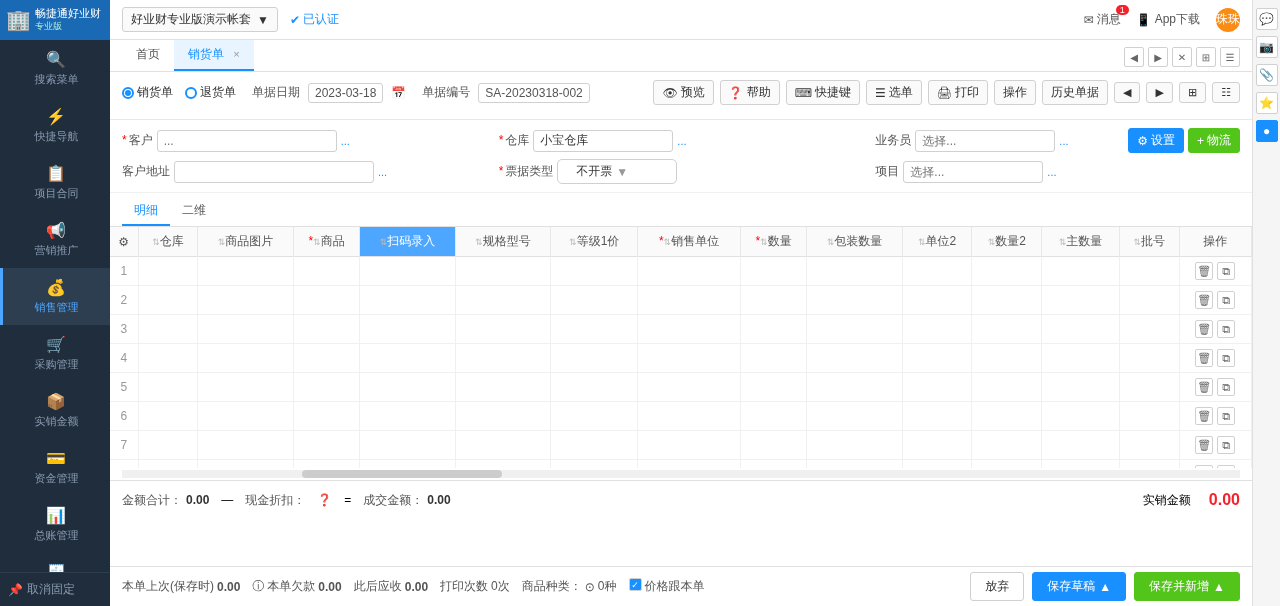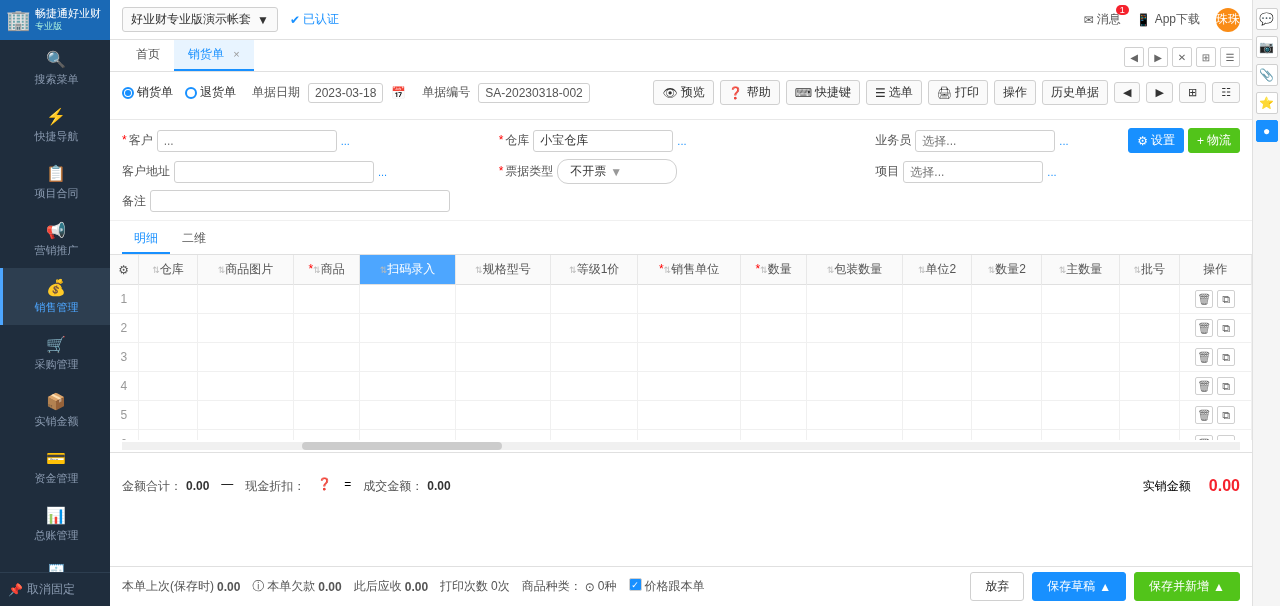--- a/index.html
+++ b/index.html
@@ -53,21 +53,21 @@
     .toolbar-btns { margin-left: auto; display: flex; align-items: center; gap: 6px; }
     .toolbar-btn { padding: 3px 8px; border: 1px solid #d0d0d0; border-radius: 3px; cursor: pointer; background: #fafafa; color: #333; display: flex; align-items: center; gap: 3px; font-size: 11px; }
     .toolbar-btn.primary { background: #1890ff; color: #fff; border-color: #1890ff; }
 
     
     .form-fields { padding: 8px 12px; display: grid; grid-template-columns: 1fr 1fr 1fr; gap: 6px 12px; border-bottom: 1px solid #f0f0f0; }
     .form-row { display: flex; align-items: center; gap: 4px; }
     .form-input { flex: 1; border: 1px solid #d0d0d0; border-radius: 3px; padding: 3px 6px; color: #333; background: #fff; min-width: 0; }
     .form-input-addon { color: #1890ff; cursor: pointer; font-size: 11px; }
     .dropdown-arrow { color: #999; }
-    .form-select { border: 1px solid #d0d0d0; border-radius: 11px; padding: 3px 12px; background: #fff; color: #333; display: flex; align-items: center; gap: 4px; }
+    .form-select { border: 1px solid #d0d0d0; border-radius: 5px; padding: 3px 18px; background: #fff; color: #333; display: flex; align-items: center; gap: 4px; }
     .remark-row { grid-column: 1 / -1; display: flex; align-items: center; gap: 4px; }
     .remark-input { width: 300px; border: 1px solid #d0d0d0; border-radius: 3px; padding: 3px 6px; }
 
     
     .table-section { flex: 1; overflow: hidden; display: flex; flex-direction: column; }
     .table-tabs { padding: 4px 12px 0; display: flex; gap: 0; border-bottom: 1px solid #e0e0e0; }
     .table-tab { padding: 5px 12px; cursor: pointer; color: #555; border-bottom: 2px solid transparent; }
     .table-tab.active { color: #1890ff; border-bottom-color: #1890ff; }
     .table-container { flex: 1; overflow: auto; }
     table { width: 100%; border-collapse: collapse; font-size: 11px; }
@@ -76,21 +76,21 @@
     table thead th .required { color: red; }
     table thead th.highlight { background: #4da6ff; color: #fff; }
     table tbody tr { border-bottom: 1px solid #f0f0f0; }
     table tbody td { padding: 5px 4px; text-align: center; border-right: 1px solid #f0f0f0; color: #333; min-height: 24px; height: 26px; }
     .row-num { color: #999; width: 24px; }
     .sort-icon { color: #bbb; font-size: 9px; }
     .action-btns { display: flex; align-items: center; justify-content: center; gap: 4px; }
     .action-btn { width: 18px; height: 18px; border: 1px solid #d0d0d0; border-radius: 2px; display: flex; align-items: center; justify-content: center; cursor: pointer; color: #666; font-size: 11px; background: #fff; }
 
     
-    .bottom-summary { border-top: 1px solid #e0e0e0; padding: 24px 12px; display: flex; gap: 12px; background: #fff; }
+    .bottom-summary { border-top: 1px solid #e0e0e0; padding: 10px 12px; display: flex; align-items: center; gap: 12px; background: #fff; }
     .summary-item { display: flex; align-items: center; gap: 4px; color: #555; }
     .summary-value { color: #333; font-weight: bold; }
     .summary-right { margin-left: auto; display: flex; align-items: center; gap: 18px; }
     .actual-amount-value { color: #f5222d; font-size: 16px; font-weight: bold; }
 
     
     .footer-bar { height: 40px; background: #fff; border-top: 1px solid #e0e0e0; display: flex; align-items: center; padding: 12px 12px; gap: 16px; margin-top: 47px; }
     .footer-info { display: flex; align-items: center; gap: 12px; color: #555; flex: 1; }
     .footer-info-item { display: flex; align-items: center; gap: 3px; }
     .footer-actions { display: flex; align-items: center; gap: 8px; }
@@ -312,24 +312,20 @@
         <span class="field-label required">票据类型</span>
         <div class="form-select" style="min-width:120px;">
           <span>不开票</span>
           <span class="dropdown-arrow">▼</span>
         </div>
       </div>
       <div class="form-row">
         <span class="field-label">项目</span>
         <input class="form-input" placeholder="选择..." style="max-width: 140px;">
         <span class="form-input-addon">...</span>
-      </div>
-      <div class="remark-row">
-        <span class="field-label">备注</span>
-        <input class="remark-input" style="">
       </div>
     </div>
 
     <div class="table-section">
       <div class="table-tabs">
         <div class="table-tab active">明细</div>
         <div class="table-tab">二维</div>
       </div>
       <div class="table-container">
         <table>

